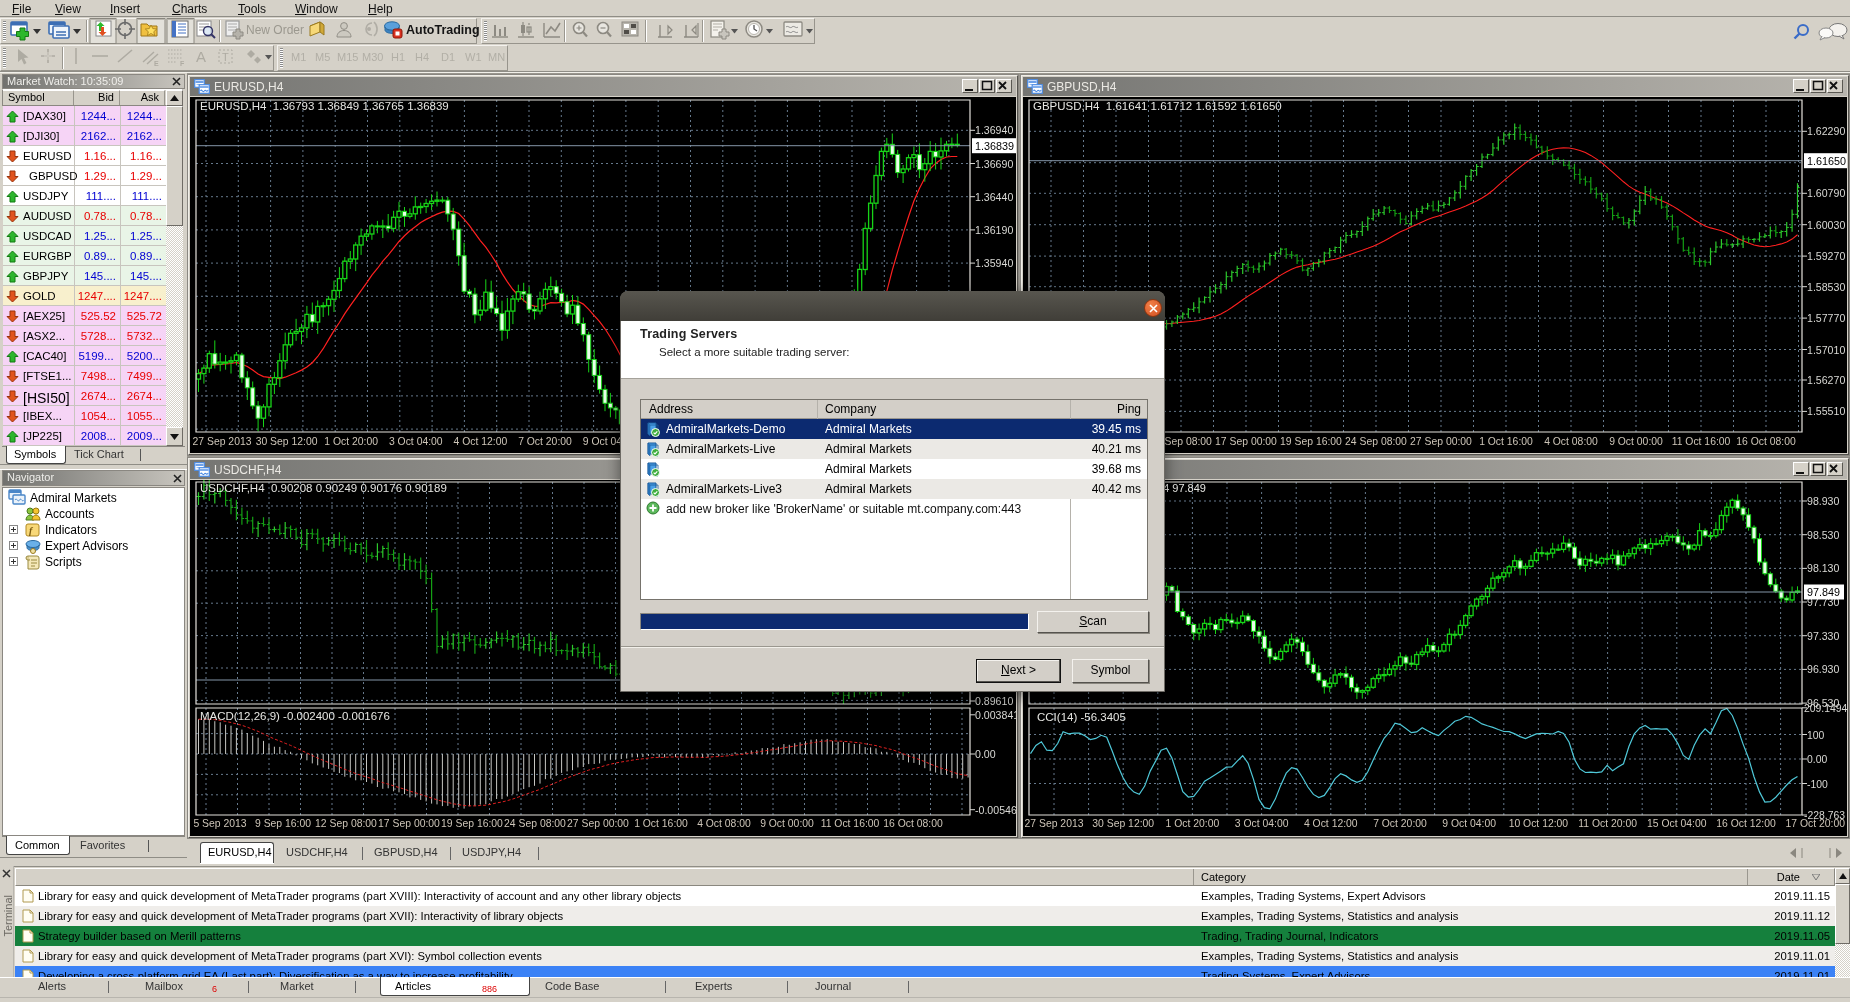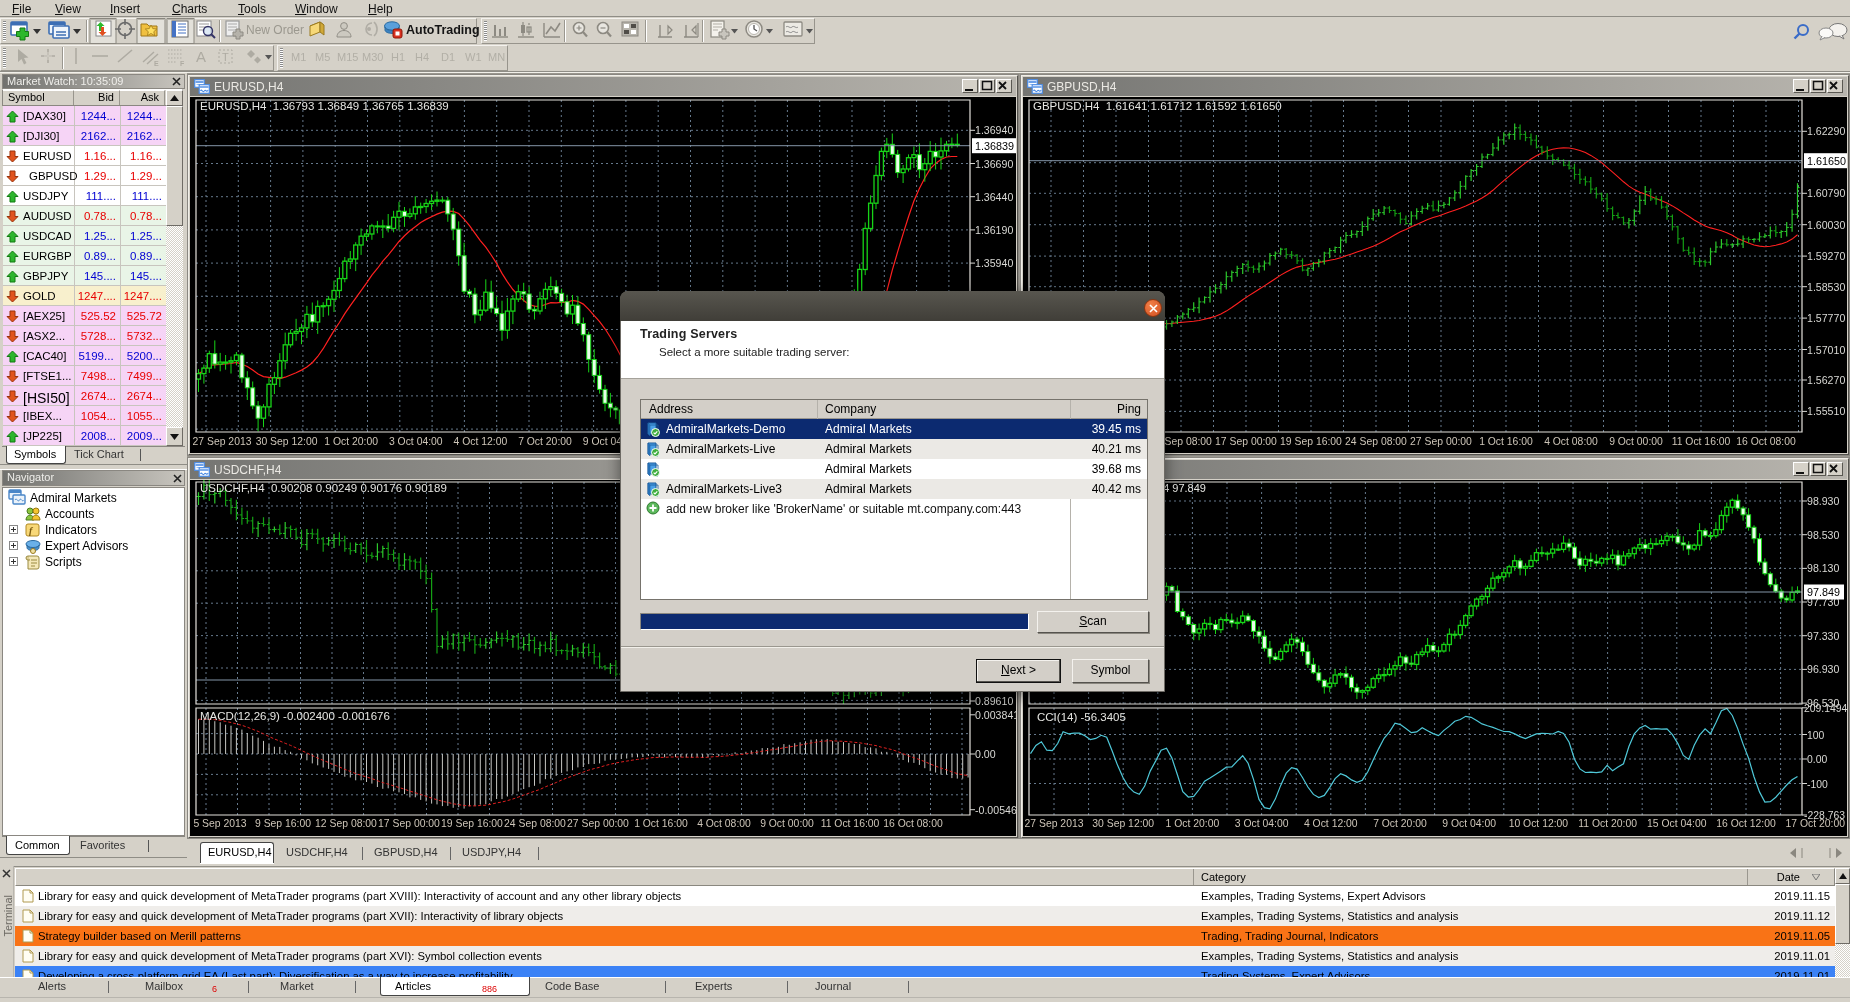--- a/index.html
+++ b/index.html
@@ -2414,21 +2414,21 @@
 </div>
 <div class="ab" style="left:15px;top:906px;width:1820px;height:20px;background:#efedea;overflow:hidden">
 <svg style="position:absolute;left:7px;top:3px" width="12" height="14" viewBox="0 0 12 14">
       <path d="M1 1h7l3 3v9h-10z" fill="#fffef4" stroke="#b09a50"></path>
       <path d="M8 1v3h3" fill="none" stroke="#b09a50"></path>
     </svg>
 <div class="tx" style="left:23px;top:4px;font-size:11.3px;color:#000">Library for easy and quick development of MetaTrader programs (part XVII): Interactivity of library objects</div>
 <div class="tx" style="left:1186px;top:4px;font-size:11.3px;color:#000">Examples, Trading Systems, Statistics and analysis</div>
 <div class="ab tx" style="left:1700px;top:4px;width:115px;font-size:11.3px;color:#000;text-align:right">2019.11.12</div>
 </div>
-<div class="ab" style="left:15px;top:926px;width:1820px;height:20px;background:#f97316;overflow:hidden">
+<div class="ab" style="left:15px;top:926px;width:1820px;height:20px;background:#15803d;overflow:hidden">
 <svg style="position:absolute;left:7px;top:3px" width="12" height="14" viewBox="0 0 12 14">
       <path d="M1 1h7l3 3v9h-10z" fill="#fffef4" stroke="#b09a50"></path>
       <path d="M8 1v3h3" fill="none" stroke="#b09a50"></path>
     </svg>
 <div class="tx" style="left:23px;top:4px;font-size:11.3px;color:#000">Strategy builder based on Merill patterns</div>
 <div class="tx" style="left:1186px;top:4px;font-size:11.3px;color:#000">Trading, Trading Journal, Indicators</div>
 <div class="ab tx" style="left:1700px;top:4px;width:115px;font-size:11.3px;color:#000;text-align:right">2019.11.05</div>
 </div>
 <div class="ab" style="left:15px;top:946px;width:1820px;height:20px;background:#efedea;overflow:hidden">
 <svg style="position:absolute;left:7px;top:3px" width="12" height="14" viewBox="0 0 12 14">

